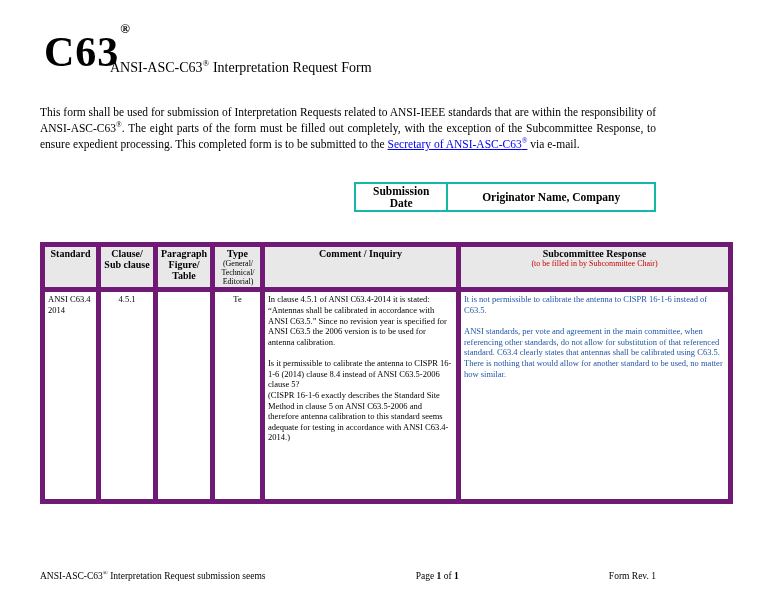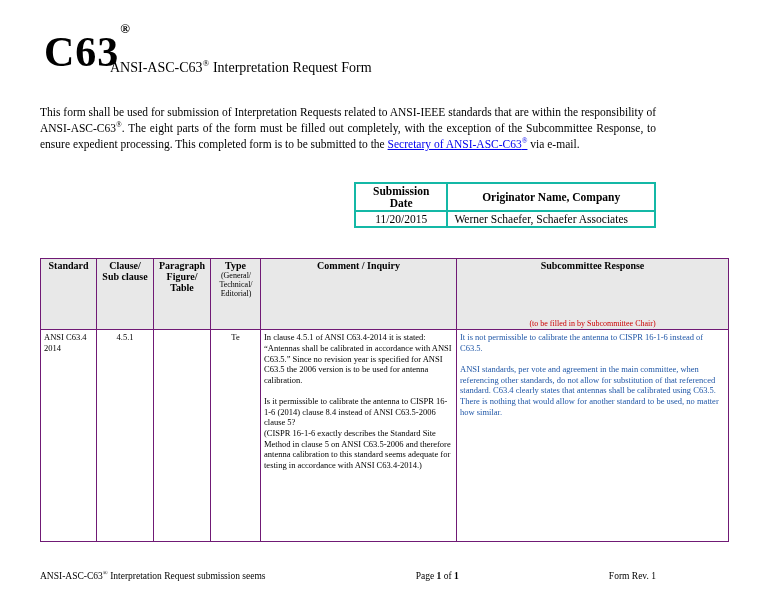--- a/index.html
+++ b/index.html
@@ -27,29 +27,29 @@
   .sub-table { border-collapse:collapse; margin:30px 0 0 314px; }
   .sub-table th, .sub-table td { border:2px solid #14b8a6; font-size:11.5px; padding:1px 6px; }
   .sub-table th { font-weight:bold; text-align:center; }
   .sub-table .col-date { width:100px; }
   .sub-table .col-orig { width:256px; }
   .sub-table td.val-date { text-align:center; }
   .sub-table td.val-orig { text-align:left; }
 
   
   .main-table { border-collapse:collapse; table-layout:fixed; width:688px; margin-top:30px; }
-  .main-table th, .main-table td { border:1px solid #701a75; vertical-align:top; }
+  .main-table th, .main-table td { border:5px solid #701a75; vertical-align:top; }
   .main-table thead th {
     background:#e8e8e8; font-size:10px; font-weight:bold;
     text-align:center; padding:1px 2px;
   }
   .pre-line { white-space:pre-line; }
   .hdr-sub { display:block; font-weight:normal; font-size:8px; white-space:pre-line; }
   .type-sub { text-align:center; padding-left:1px; }
-  .red { color:#CC0000;margin-top:48px; }
+  .red { color:#CC0000; }
   .main-table td { font-size:8.5px; line-height:1.25; padding:2px 3px; height:212px; }
   .prewrap { white-space:pre-wrap; }
   .cell-center { text-align:center; }
   .cell-left { text-align:left; }
   td.response { color:#2057A7; }
 
   
   .footer {
     position:absolute; left:40px; right:40px; bottom:12px;
     display:flex; justify-content:space-between; align-items:baseline;
@@ -68,24 +68,20 @@
     <div class="doc-title"><span>ANSI-ASC-C63</span><sup>®</sup><span> Interpretation Request Form</span></div>
   </div>
 
   <p class="intro"><span>This form shall be used for submission of Interpretation Requests related to ANSI-IEEE standards that are within the responsibility of ANSI-ASC-C63</span><sup>®</sup><span>. The eight parts of the form must be filled out completely, with the exception of the Subcommittee Response, to ensure expedient processing. This completed form is to be submitted to the </span><a class="link"><span>Secretary of ANSI-ASC-C63</span><sup>®</sup></a><span> via e-mail.</span></p>
 
   <table class="sub-table">
     <tbody>
         <tr>
       <th class="col-date">Submission Date</th>
       <th class="col-orig">Originator Name, Company</th>
-    </tr>
-    <tr>
-      <td class="val-date">11/20/2015</td>
-      <td class="val-orig">Werner Schaefer, Schaefer Associates</td>
     </tr>
   </tbody>
     </table>
 
   <table class="main-table">
     <colgroup>
       <col style="width:56px">
         <col style="width:57px">
         <col style="width:57px">
       <col style="width:50px">

